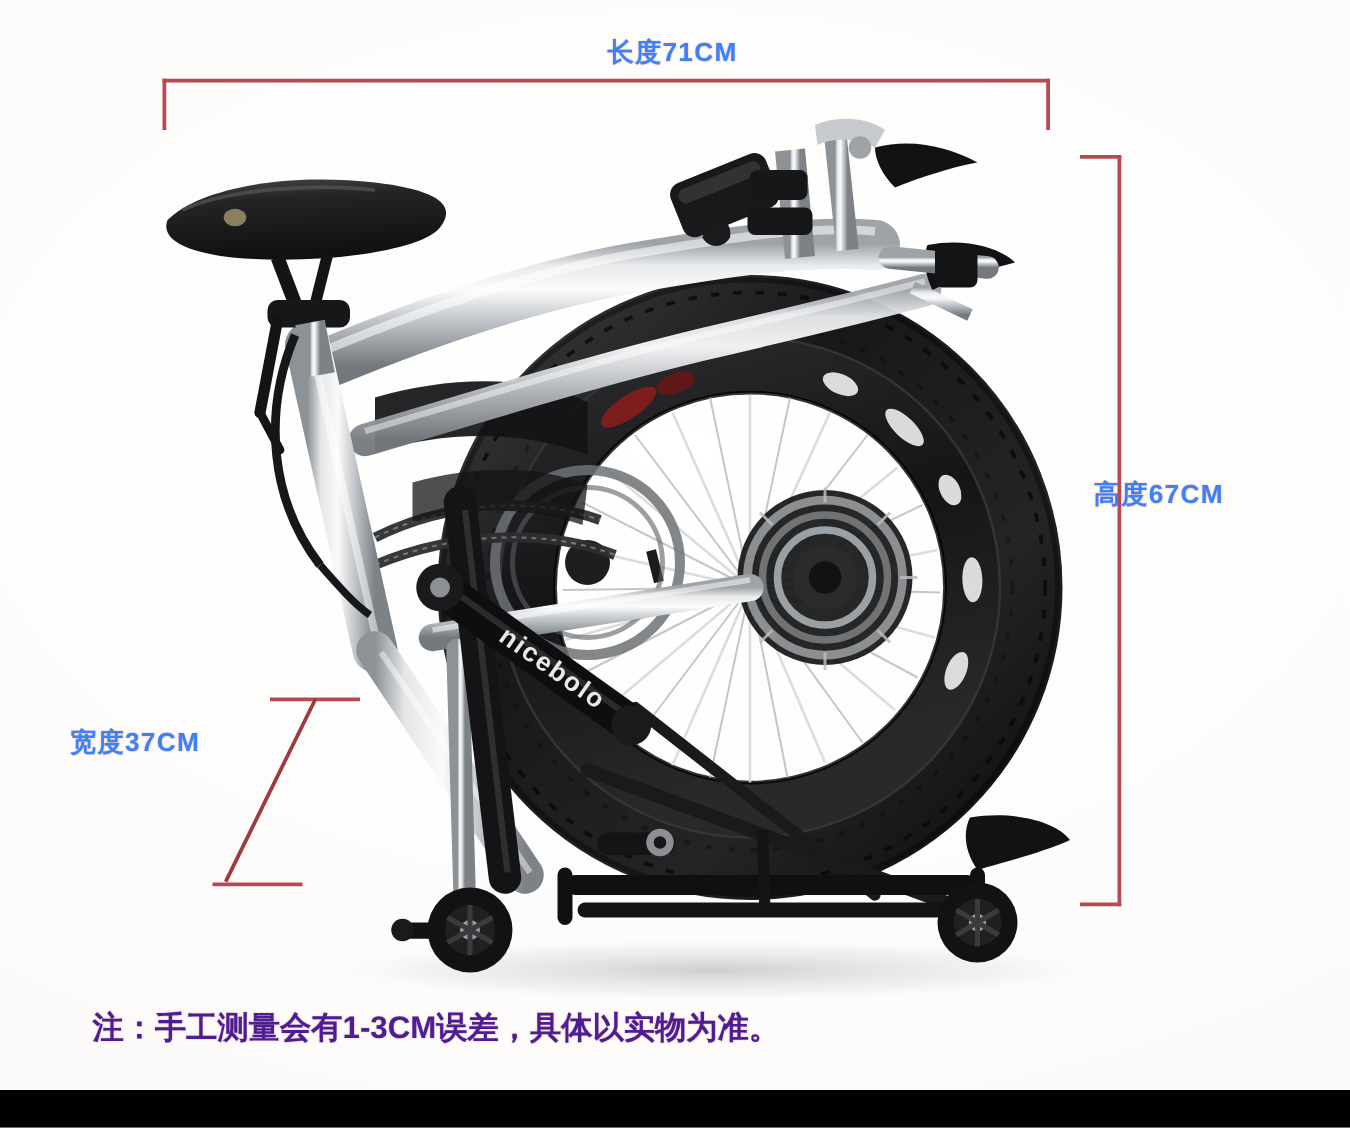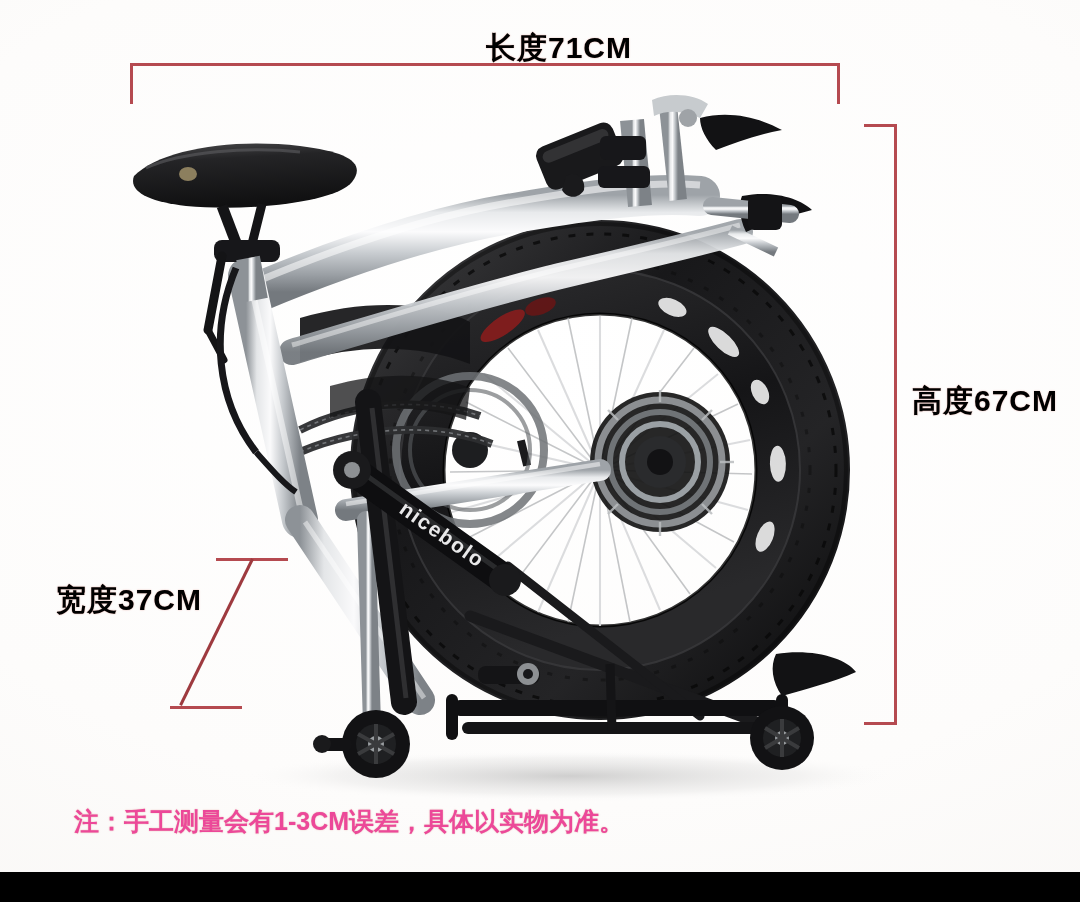--- a/index.html
+++ b/index.html
@@ -27,31 +27,31 @@
     background:#000000;
   }
 
   
   .dim-line { position:absolute; background:#b54a50; }
   .h-line { height:3px; }
   .v-line { width:3px; }
 
   .dim-label {
     position:absolute;
-    color:#000000;
-    font-size:30px;
+    color:#3b82f6;
+    font-size:21px;
     font-weight:700;
     letter-spacing:1px;
     white-space:nowrap;
     text-shadow:0 0 1.5px rgba(192,57,43,.45);
   }
 
   .note {
     position:absolute;
-    color:#ec4899;
+    color:#4c1d95;
     font-size:25px;
     font-weight:700;
     white-space:nowrap;
     text-shadow:0 0 1.5px rgba(192,57,43,.4);
   }
 
   .diag {
     position:absolute;
     width:3px;
     background:#9e3a3f;
@@ -366,21 +366,21 @@
   </div>
 
   <div>
     <div class="dim-label" style="left:486px; top:28px;">长度71CM</div>
     <div class="dim-line h-line" style="left:130px; top:63px; width:710px;"></div>
     <div class="dim-line v-line" style="left:130px; top:63px; height:41px;"></div>
     <div class="dim-line v-line" style="left:837px; top:63px; height:41px;"></div>
   </div>
 
   <div>
-    <div class="dim-label" style="left:912px; top:381px;">高度67CM</div>
+    <div class="dim-label" style="left:875px; top:381px;">高度67CM</div>
     <div class="dim-line v-line" style="left:894px; top:124px; height:601px;"></div>
     <div class="dim-line h-line" style="left:864px; top:124px; width:33px;"></div>
     <div class="dim-line h-line" style="left:864px; top:722px; width:33px;"></div>
   </div>
 
   <div>
     <div class="dim-label" style="left:56px; top:580px;">宽度37CM</div>
     <div class="dim-line h-line" style="left:216px; top:558px; width:72px;"></div>
     <div class="dim-line h-line" style="left:170px; top:706px; width:72px;"></div>
 

